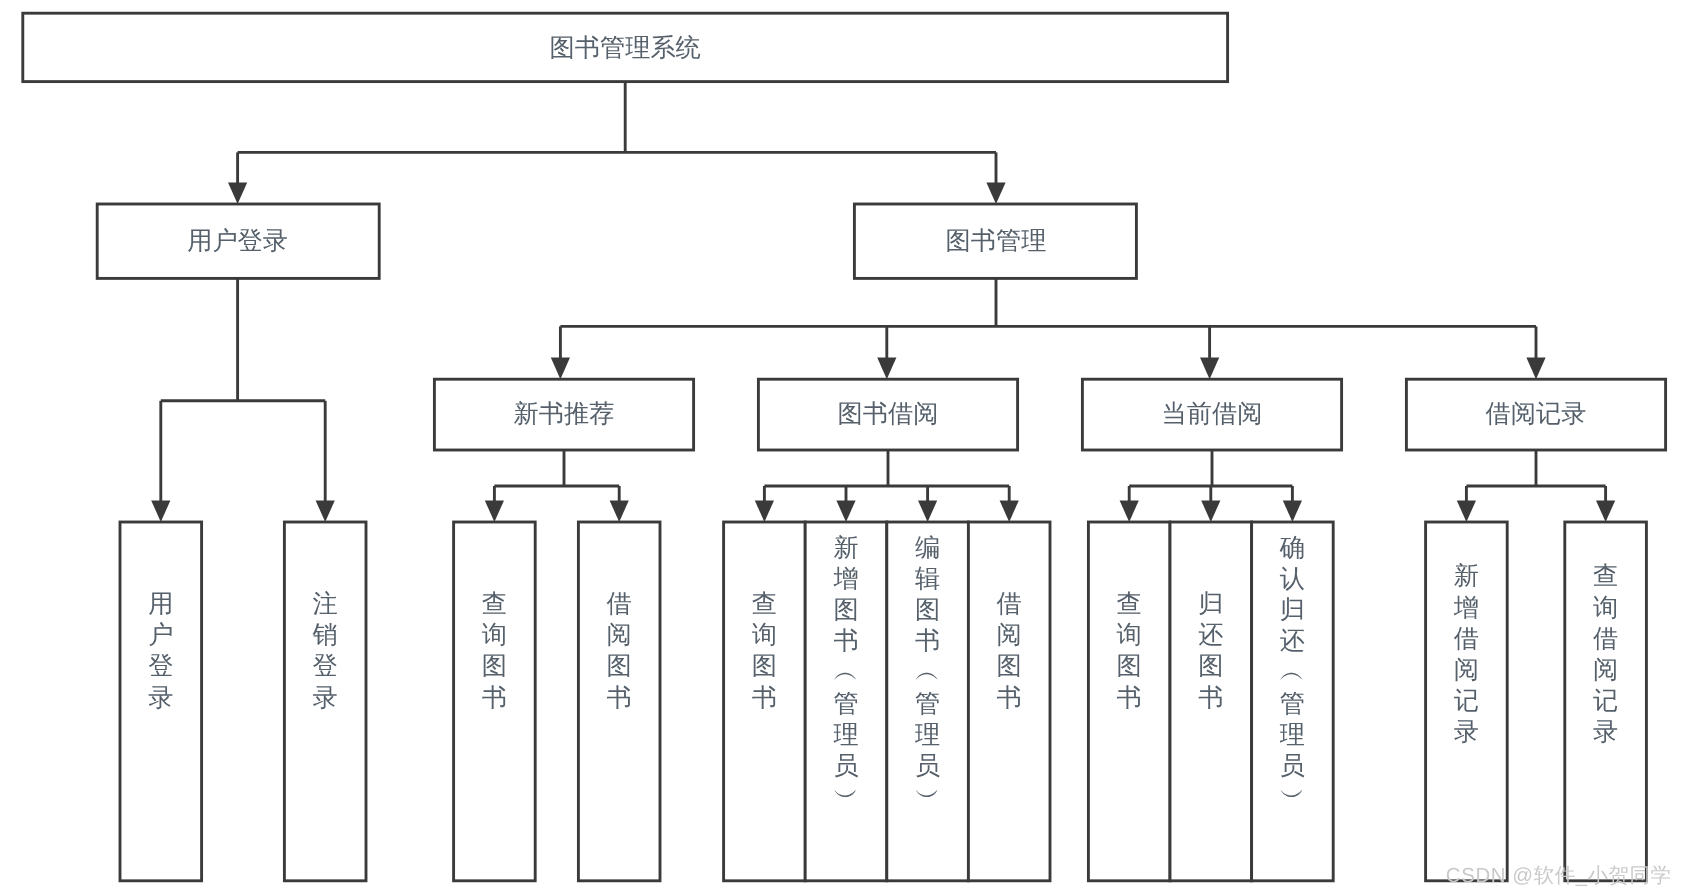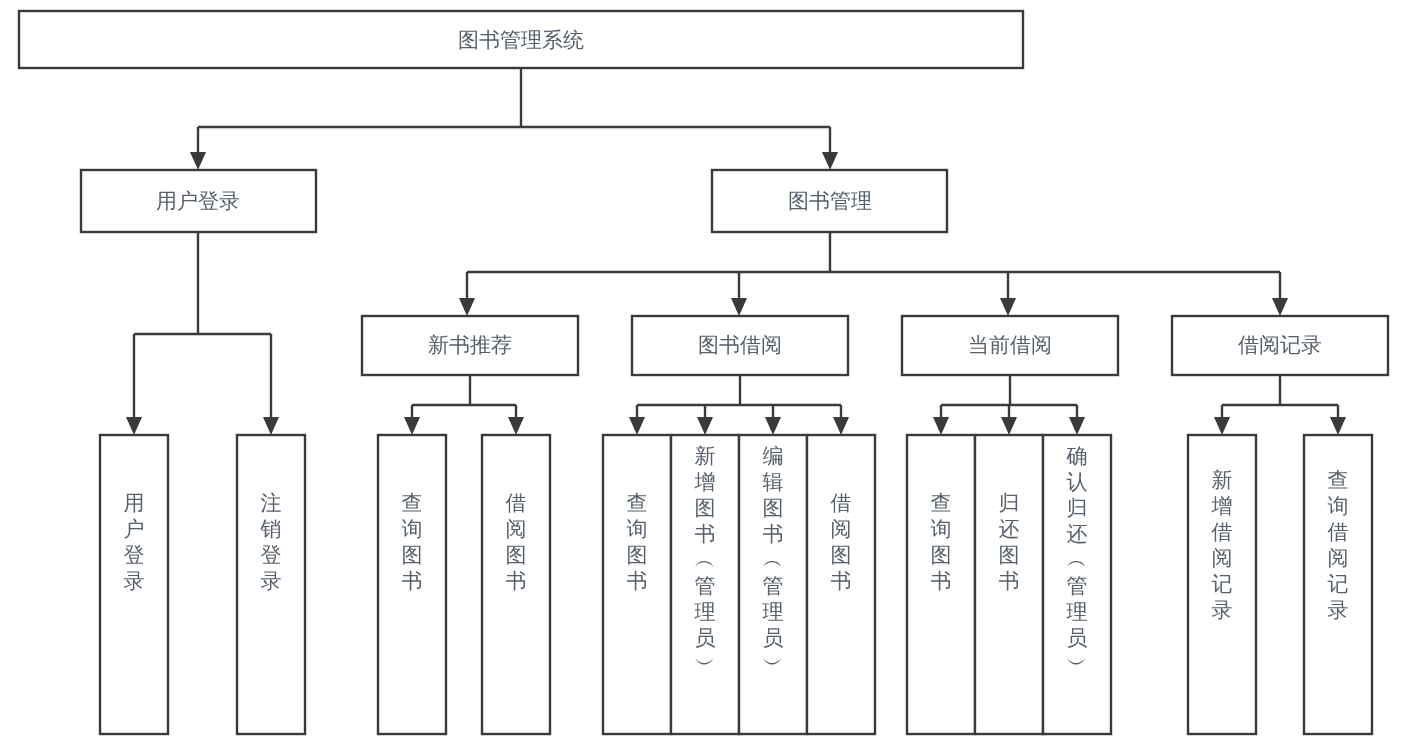--- a/index.html
+++ b/index.html
@@ -244,14 +244,15 @@
       <text class="node-label-v" x="1222" y="487"><tspan x="1222" dy="0">新</tspan><tspan x="1222" dy="26">增</tspan><tspan x="1222" dy="26">借</tspan><tspan x="1222" dy="26">阅</tspan><tspan x="1222" dy="26">记</tspan><tspan x="1222" dy="26">录</tspan></text>
     </g>
 
     <g>
       <rect class="box-rect" x="1304" y="435" width="68" height="299"></rect>
       <text class="node-label-v" x="1338" y="487"><tspan x="1338" dy="0">查</tspan><tspan x="1338" dy="26">询</tspan><tspan x="1338" dy="26">借</tspan><tspan x="1338" dy="26">阅</tspan><tspan x="1338" dy="26">记</tspan><tspan x="1338" dy="26">录</tspan></text>
     </g>
 
   </svg>
 
+  <div class="watermark">CSDN @软件_小贺同学</div>
 
 </div>
 
 </body></html>

